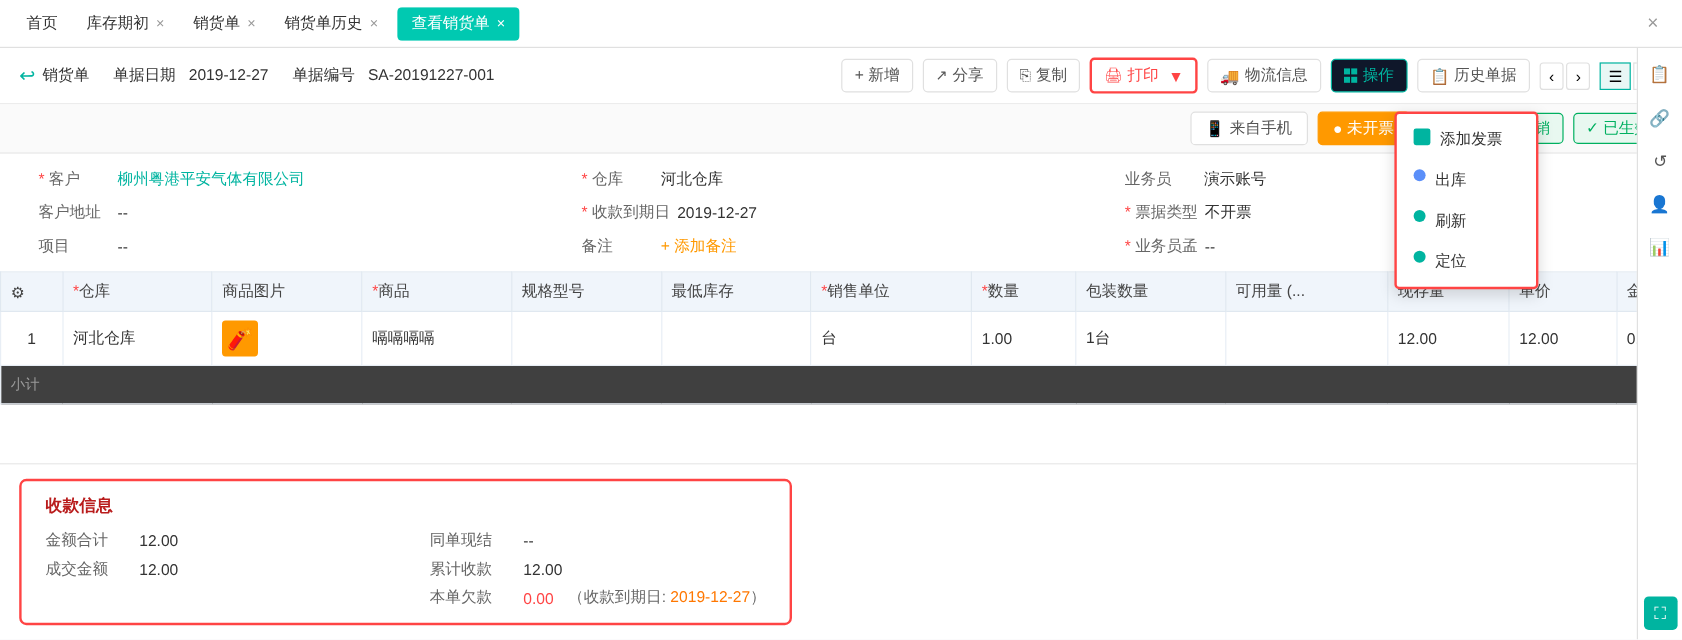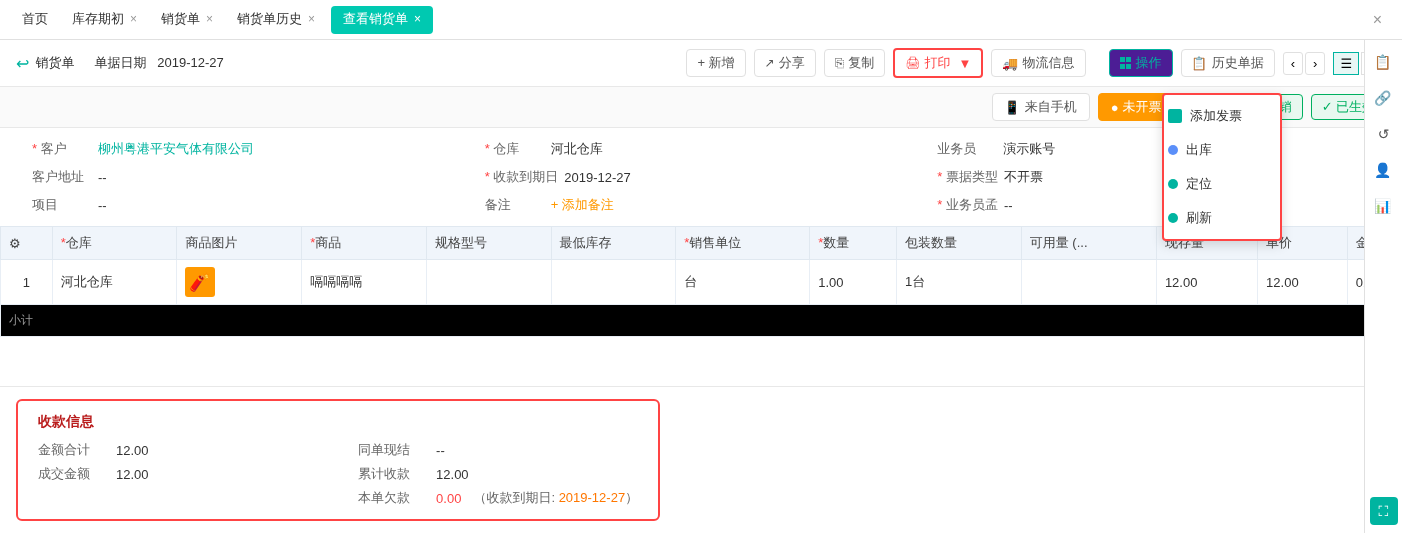--- a/index.html
+++ b/index.html
@@ -64,21 +64,21 @@
     .form-value.link { color: #00b4a0; cursor: pointer; }
 
     
     .table-area { flex: 1; overflow: auto; }
     .data-table { width: 100%; border-collapse: collapse; font-size: 12px; }
     .data-table th {
       background: #f0f5fb; color: #444; padding: 7px 8px; border: 1px solid #e0e8f0;
       text-align: left; white-space: nowrap; font-weight: normal;
     }
     .data-table td { padding: 7px 8px; border: 1px solid #e8eef5; color: #333; background: #fff; }
-    .data-table tr.subtotal td { background: #000000; font-size: 12px; color: #999; }
+    .data-table tr.subtotal td { background: #404040; font-size: 12px; color: #999; }
     .settings-col { text-align: center; }
 
     
     .bottom-section { display: flex; padding: 12px 16px; border-top: 1px solid #e8e8e8; background: #fff; flex-shrink: 0; }
     .payment-info {
       border: 2px solid #f44; border-radius: 6px; padding: 12px 20px; min-width: 520px;
     }
     .payment-title { font-weight: bold; font-size: 14px; color: #b91c1c; margin-bottom: 10px; }
     .payment-grid { display: grid; grid-template-columns: 1fr 1fr; gap: 6px 40px; }
     .payment-row { display: flex; align-items: center; gap: 8px; }
@@ -96,21 +96,21 @@
     .sidebar-icon { width: 28px; height: 28px; display: flex; align-items: center; justify-content: center; cursor: pointer; border-radius: 4px; color: #555; font-size: 14px; }
     .sidebar-icon.bottom { margin-top: auto; background: #00b4a0; color: #fff; border-radius: 4px; }
 
     
     .dropdown-menu {
       position: absolute; top: 93px; right: 120px; background: #fff;
       border: 1px solid #e0e0e0; border-radius: 4px; box-shadow: 0 4px 12px rgba(0,0,0,0.15);
       z-index: 100; min-width: 120px; padding: 4px 0;
     }
     .dropdown-item {
-      display: flex; align-items: center; gap: 8px; padding: 8px 4px;
+      display: flex; align-items: flex-start; gap: 8px; padding: 8px 14px;
       cursor: pointer; color: #333; font-size: 13px;
     }
     .dropdown-item .dot { width: 10px; height: 10px; border-radius: 50%; }
     .dropdown-item .dot.green { background: #00b4a0; }
     .dropdown-item .dot.blue { background: #5b8ff9; }
     .dropdown-item .dot.orange { background: #ff9900; }
     .dropdown-item .icon-sq { width: 14px; height: 14px; background: #00b4a0; border-radius: 2px; }
 
     
     .dropdown-highlight {
@@ -155,20 +155,25 @@
     <div class="doc-title">
       <span class="doc-title-icon">↩</span>
       <span>销货单</span>
     </div>
     <div class="doc-meta">
       <span>
         <span>单据日期</span>
         &nbsp;
         <span>2019-12-27</span>
       </span>
+      <span>
+        <span>单据编号</span>
+        &nbsp;
+        <span>SA-20191227-001</span>
+      </span>
     </div>
     <div class="toolbar">
       <div class="toolbar-btn">
         <span>+ 新增</span>
       </div>
       <div class="toolbar-btn">
         <span style="font-size:12px">↗</span>
         <span>分享</span>
       </div>
       <div class="toolbar-btn">
@@ -179,21 +184,21 @@
         <div class="toolbar-btn btn-print" style="border:2px solid #f44;color:#f44;">
           <span style="font-size:12px">🖨</span>
           <span>打印</span>
           <span style="margin-left:4px;">▼</span>
         </div>
       </div>
       <div class="toolbar-btn">
         <span>🚚</span>
         <span>物流信息</span>
       </div>
-      <div class="toolbar-btn active" style="background:#4c1d95;border-color:#00b4a0;color:#00b4a0;margin-left:15px;">
+      <div class="toolbar-btn active" style="background:#0f172a;border-color:#00b4a0;color:#00b4a0;">
         <span style="display:inline-grid;grid-template-columns:1fr 1fr;gap:1px;width:12px;height:12px;">
           <span style="background:#00b4a0;display:block;width:5px;height:5px;"></span>
           <span style="background:#00b4a0;display:block;width:5px;height:5px;"></span>
           <span style="background:#00b4a0;display:block;width:5px;height:5px;"></span>
           <span style="background:#00b4a0;display:block;width:5px;height:5px;"></span>
         </span>
         <span>操作</span>
       </div>
       <div class="toolbar-btn">
         <span>📋</span>
@@ -352,25 +357,25 @@
   <div class="dropdown-item">
     <span class="icon-sq"></span>
     <span>添加发票</span>
   </div>
   <div class="dropdown-item">
     <span class="dot blue"></span>
     <span>出库</span>
   </div>
   <div class="dropdown-item">
     <span class="dot green"></span>
-    <span>定位</span>
+    <span>刷新</span>
   </div>
   <div class="dropdown-item">
     <span class="dot green"></span>
-    <span>刷新</span>
+    <span>定位</span>
   </div>
 </div>
 
 <div class="right-sidebar">
   <div class="sidebar-icon">📋</div>
   <div class="sidebar-icon">🔗</div>
   <div class="sidebar-icon">↺</div>
   <div class="sidebar-icon">👤</div>
   <div class="sidebar-icon">📊</div>
   <div class="sidebar-icon bottom">⛶</div>

